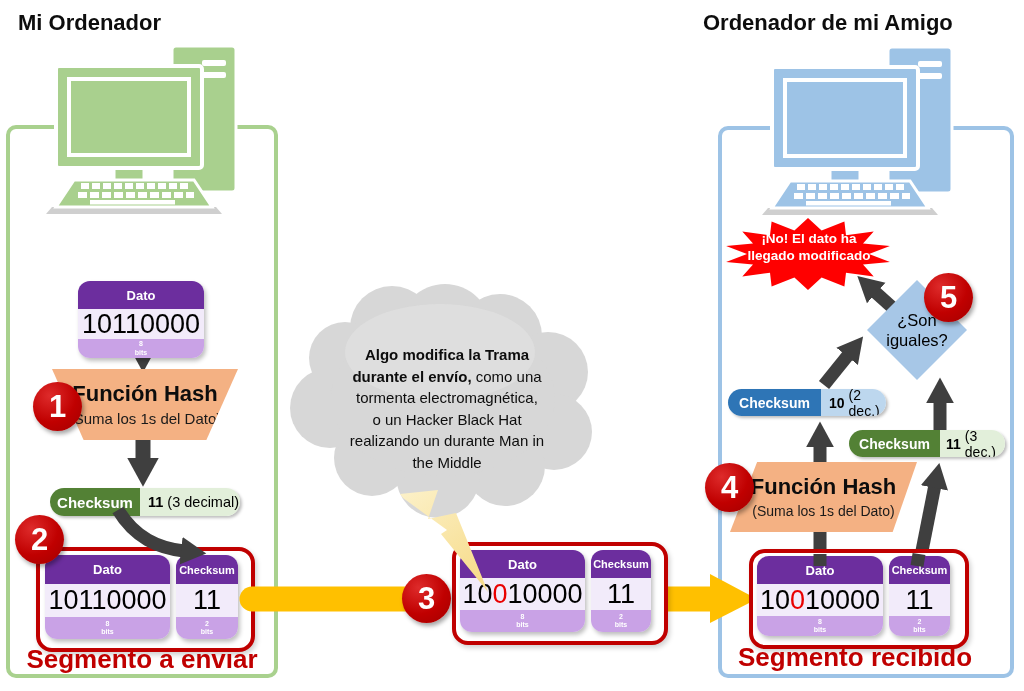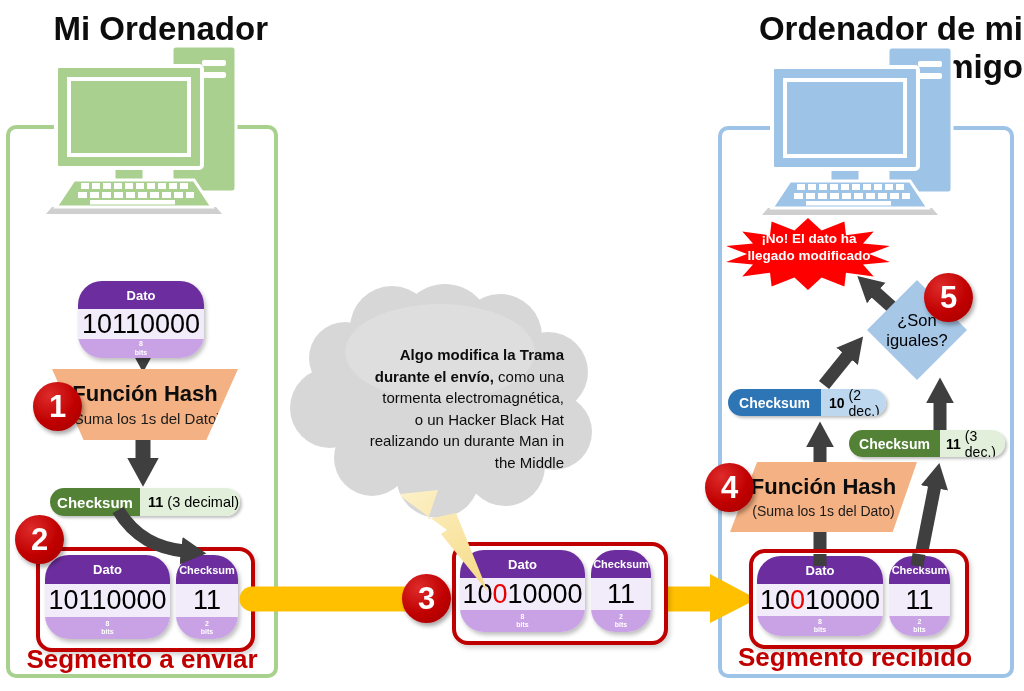--- a/index.html
+++ b/index.html
@@ -1,27 +1,27 @@
 <!DOCTYPE html>
 <html><head>
 <meta charset="utf-8">
 <style>
   html,body{margin:0;padding:0;background:#fff;}
   .stage{position:relative;width:1024px;height:691px;background:#fff;overflow:hidden;
          font-family:"Liberation Sans",sans-serif;}
   svg.layer{position:absolute;left:0;top:0;pointer-events:none;}
 
-  .title{position:absolute;font-weight:bold;font-size:33px;color:#0d0d0d;text-align:right;}
+  .title{position:absolute;font-weight:bold;font-size:22px;color:#0d0d0d;text-align:left;}
 
   .panel{position:absolute;border-radius:10px;background:transparent;}
   .panel.green{border:4px solid #A9D18E;}
   .panel.blue{border:4px solid #9DC3E6;}
 
   
-  .databox{position:absolute;border-radius:24px;overflow:hidden;display:flex;flex-direction:column;
+  .databox{position:absolute;border-radius:12px;overflow:hidden;display:flex;flex-direction:column;
            box-shadow:2px 3px 4px rgba(0,0,0,.25);background:#F2EBFA;}
   .databox .hd{background:#6C2E9E;color:#fff;font-weight:bold;display:flex;align-items:center;justify-content:center;}
   .databox .bd{background:#F2EBFA;color:#000;display:flex;align-items:center;justify-content:center;letter-spacing:0px;}
   .databox .bd .mod{color:#E90000;}
   .databox .ft{background:#C9A2E6;color:#fff;display:flex;flex-direction:column;align-items:center;justify-content:center;
                font-size:7px;font-weight:bold;line-height:1.15;flex:1;}
   .segment{position:absolute;border:4px solid #C00000;border-radius:16px;background:#fff;
            box-shadow:2px 3px 5px rgba(0,0,0,.18);}
   .caption{position:absolute;color:#C00000;font-weight:bold;font-size:26px;text-align:center;white-space:nowrap;}
 
@@ -54,21 +54,21 @@
   .diamond{position:absolute;left:867px;top:280px;width:100px;height:100px;background:#A7C7E7;
            clip-path:polygon(50% 0,100% 50%,50% 100%,0 50%);}
   .diamond .txt{position:absolute;left:0;top:30px;width:100%;text-align:center;font-weight:normal;
                 font-size:16.5px;line-height:20px;color:#000;}
 
   
   .alert-txt{position:absolute;left:737px;top:230px;width:144px;text-align:center;color:#fff;
              font-weight:bold;font-size:13.5px;line-height:17px;}
 
   
-  .cloudtext{position:absolute;left:330px;top:344px;width:234px;text-align:right;font-size:15px;
+  .cloudtext{position:absolute;left:330px;top:344px;width:234px;text-align:center;font-size:15px;
              line-height:21.5px;color:#0d0d0d;}
   .cloudtext .b{font-weight:bold;}
 </style>
 </head>
 <body>
 
 <div class="stage">
 
   <div class="title" style="left:18px;top:10px;width:250px;">Mi Ordenador</div>
   <div class="title" style="left:703px;top:10px;width:320px;">Ordenador de mi Amigo</div>

